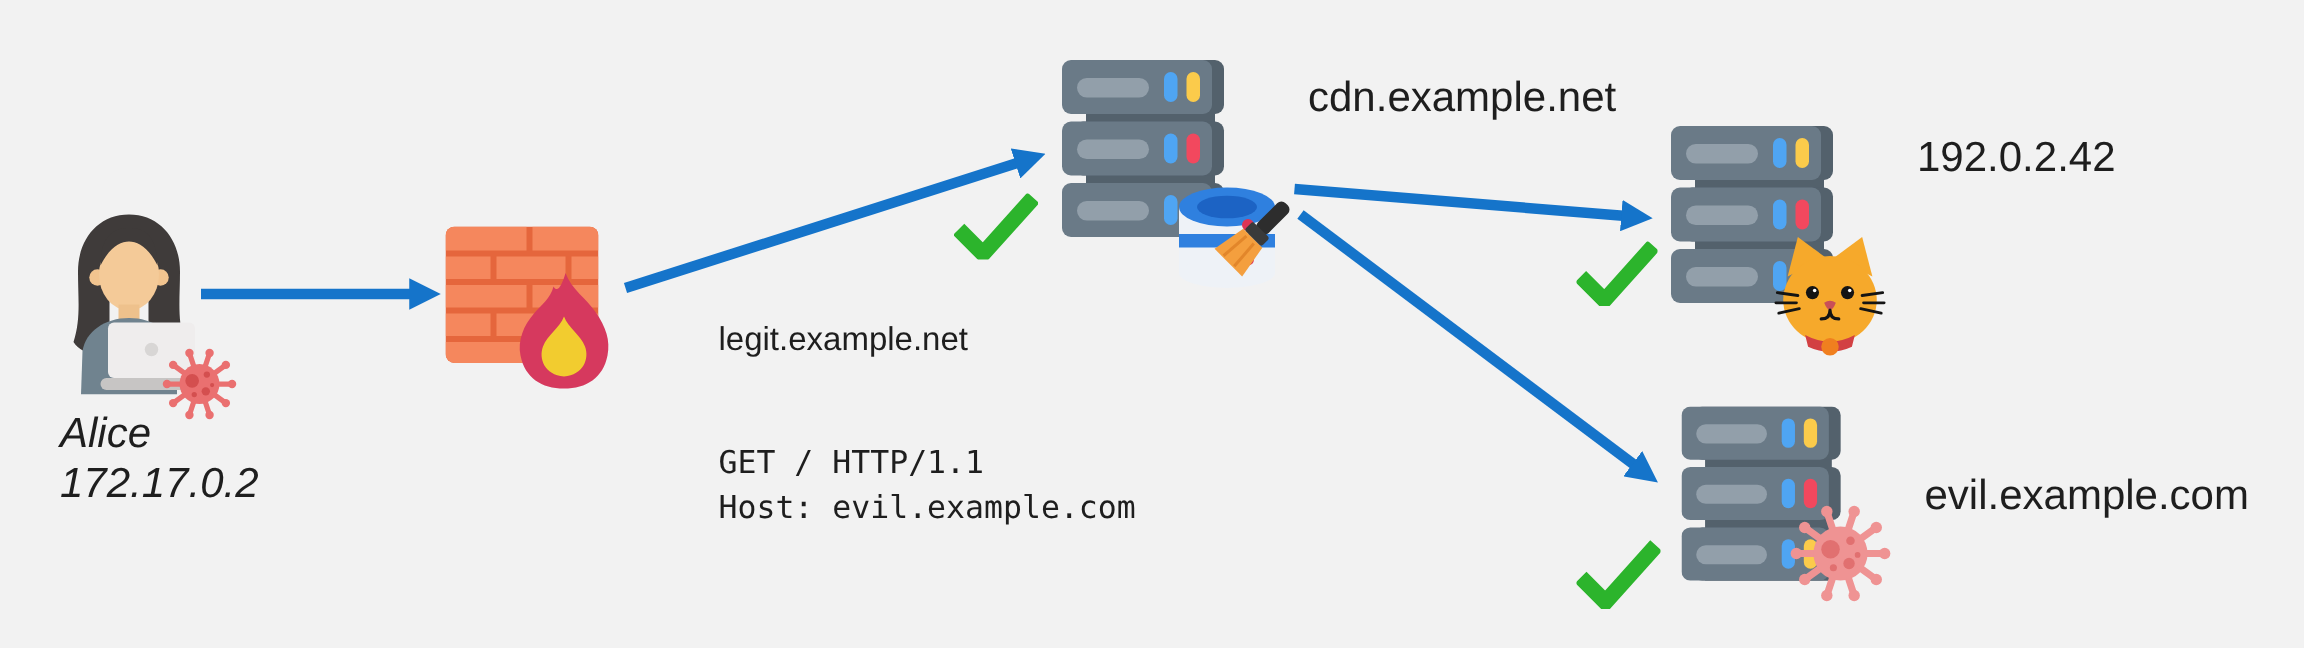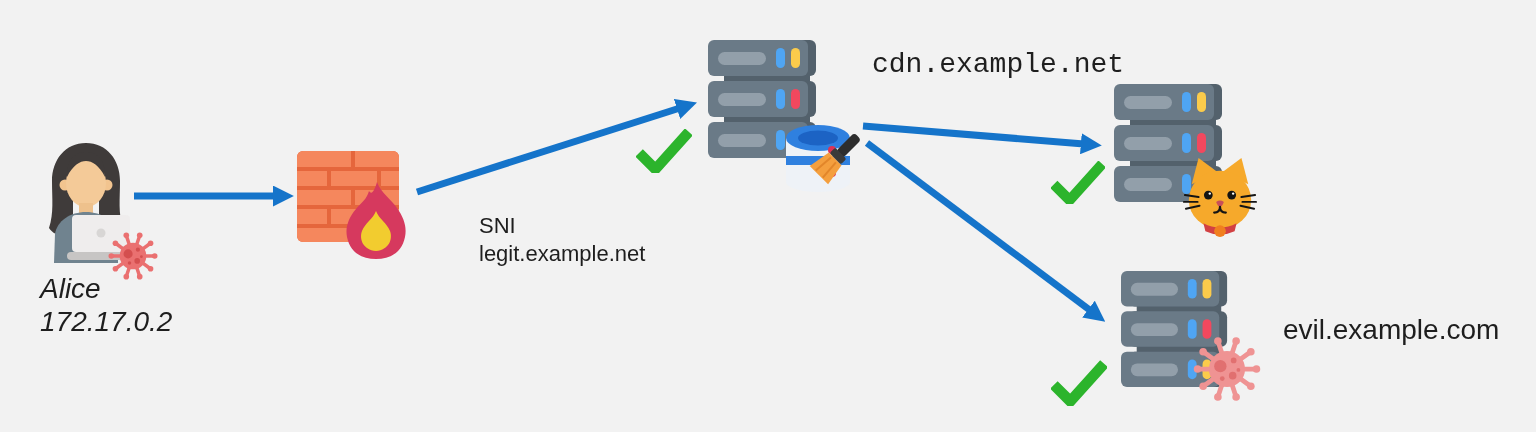--- a/index.html
+++ b/index.html
@@ -114,22 +114,25 @@
     </svg>
   </div>
   <div class="abs" style="left:341px; top:180px; width:70px; height:82px;">
     <svg width="70" height="82" viewBox="0 0 70 80">
       <path d="M36 1 C40 12 50 18 56 27 C63 37 66 46 64 56 C61 71 50 78 35 78 C20 78 9 71 6 56 C4 46 8 36 15 28 C20 22 26 18 28 10 C31 15 34 8 36 1 Z" fill="#d6395e"></path>
       <path d="M35 30 C38 38 46 42 49 50 C52 58 48 69 35 70 C22 69 18 58 21 50 C24 42 32 38 35 30 Z" fill="#f2cc2f"></path>
     </svg>
   </div>
 
   <div class="abs" style="left:479px; top:212px;">
-    <div class="small-label">SNI</div>
     <div class="small-label">legit.example.net</div>
+  </div>
+  <div class="abs" style="left:479px; top:293px;">
+    <div class="mono">GET / HTTP/1.1</div>
+    <div class="mono">Host: evil.example.com</div>
   </div>
 
   <div class="abs" style="left:636px; top:129px;">
     <svg width="56" height="44" viewBox="0 0 58 46">
         <path d="M3 25 L20 42 L55 3" stroke="#2cb42c" stroke-width="11" fill="none"></path>
       </svg>
   </div>
   <div class="abs" style="left:1051px; top:161px;">
     <svg width="54" height="43" viewBox="0 0 58 46">
         <path d="M3 25 L20 42 L55 3" stroke="#2cb42c" stroke-width="11" fill="none"></path>
@@ -179,21 +182,21 @@
       <circle cx="56" cy="63" r="4" fill="#dd3355"></circle>
       <g transform="translate(62,46) rotate(45)">
         <rect x="-5" y="-28" width="10" height="26" rx="4" fill="#2d2d2d"></rect>
         <rect x="-8" y="-4" width="16" height="8" rx="2" fill="#3a3a3a"></rect>
         <path d="M-9 4 L9 4 L13 27 L-13 27 Z" fill="#f49f3e"></path>
         <line x1="-4" y1="6" x2="-5.5" y2="26" stroke="#e2862a" stroke-width="2"></line>
         <line x1="3" y1="6" x2="4.5" y2="26" stroke="#e2862a" stroke-width="2"></line>
       </g>
     </svg>
   </div>
-  <div class="abs" style="left:872px; top:48px;font-family:Liberation Mono, monospace;">
+  <div class="abs" style="left:872px; top:48px;">
     <div class="label">cdn.example.net</div>
   </div>
 
   <div class="abs" style="left:1114px; top:84px; width:114px; height:122px;">
     <svg width="114" height="122" viewBox="0 0 114 122">
       <rect x="16" y="2" width="86" height="116" fill="#53616c"></rect>
       <g>
         <rect x="8" y="0" width="100" height="36" rx="6" fill="#53616c"></rect>
         <rect x="0" y="0" width="100" height="36" rx="6" fill="#6a7a87"></rect>
         <rect x="10" y="12" width="48" height="13" rx="6.5" fill="#929faa"></rect>
@@ -233,20 +236,21 @@
           <line x1="4" y1="55" x2="18" y2="52"></line>
         <line x1="75" y1="41" x2="61" y2="43"></line>
           <line x1="76" y1="48" x2="62" y2="48"></line>
           <line x1="74" y1="55" x2="60" y2="52"></line>
       </g>
       <path d="M22 70 Q39 79 56 70 L54 78 Q39 85 24 78 Z" fill="#d24043"></path>
       <circle cx="39" cy="78" r="6" fill="#f07f1f"></circle>
     </svg>
   </div>
   <div class="abs" style="left:1278px; top:88px;">
+    <div class="label">192.0.2.42</div>
   </div>
 
   <div class="abs" style="left:1121px; top:271px; width:112px; height:120px;">
     <svg width="112" height="120" viewBox="0 0 114 122">
       <rect x="16" y="2" width="86" height="116" fill="#53616c"></rect>
       <g>
         <rect x="8" y="0" width="100" height="36" rx="6" fill="#53616c"></rect>
         <rect x="0" y="0" width="100" height="36" rx="6" fill="#6a7a87"></rect>
         <rect x="10" y="12" width="48" height="13" rx="6.5" fill="#929faa"></rect>
         <rect x="68" y="8" width="9" height="20" rx="4.5" fill="#4fa5f3"></rect>

